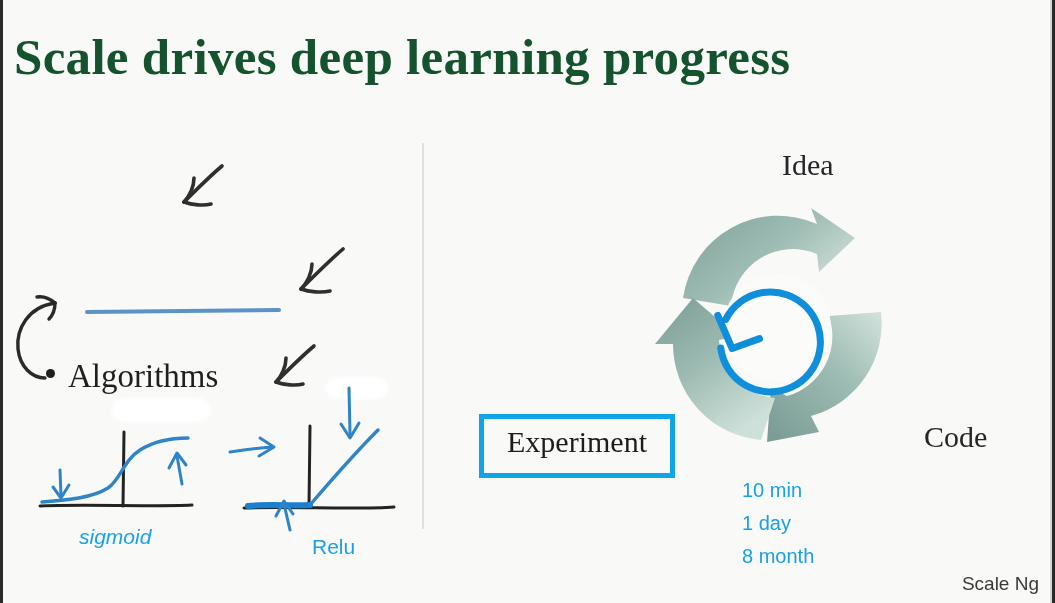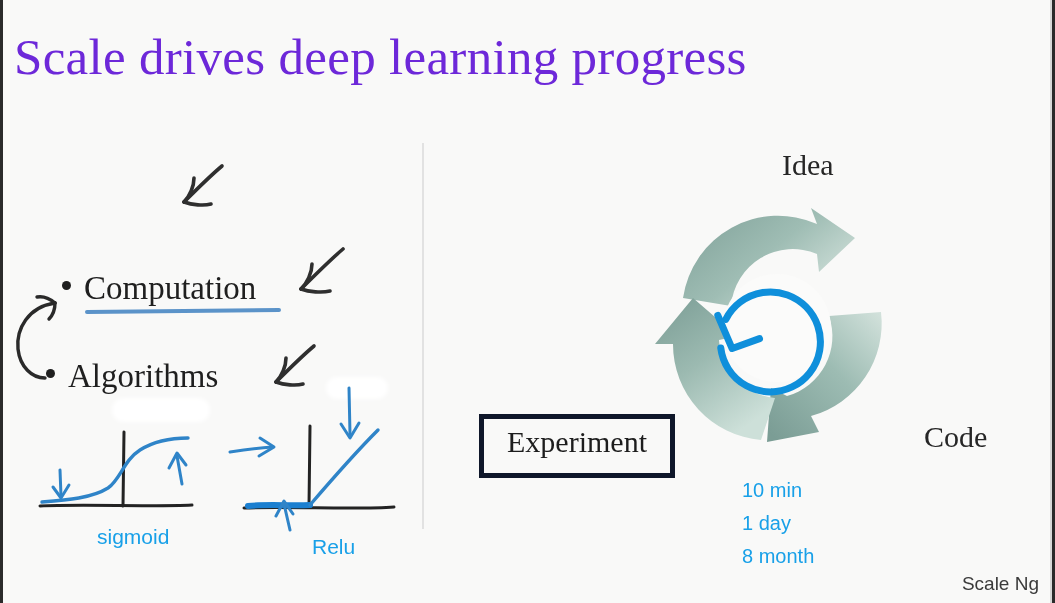--- a/index.html
+++ b/index.html
@@ -30,23 +30,24 @@
   }
 
   
   #title {
     position: absolute;
     left: 14px;
     top: 26px;
     font-family: "Liberation Serif", "DejaVu Serif", serif;
     font-size: 51px;
     line-height: 62px;
-    color: #6d28d9;
+    color: #14532d;
     letter-spacing: 0.3px;
     white-space: nowrap;
+    font-weight: bold;
   }
 
   
   #divider {
     position: absolute;
     left: 422px;
     top: 143px;
     width: 2px;
     height: 386px;
     background: #e2e2e2;
@@ -87,21 +88,21 @@
   .ink { position: absolute; pointer-events: none; }
 
   
   .sketch-label {
     position: absolute;
     font-family: "Liberation Sans", "DejaVu Sans", sans-serif;
     font-size: 21px;
     color: #18a0e8;
     white-space: nowrap;
   }
-  #label-sigmoid { left: 97px; top: 525px; }
+  #label-sigmoid { left: 79px; top: 525px; font-style: italic; }
   #label-relu    { left: 312px; top: 535px; }
 
   
   .whiteout {
     position: absolute;
     background: #ffffff;
     border-radius: 12px;
     filter: blur(2px);
   }
 
@@ -122,21 +123,21 @@
   }
   #label-idea { left: 782px; top: 148px; text-align: right; }
   #label-code { left: 917px; top: 420px; margin-left: 7px; }
 
   #experiment-box {
     position: absolute;
     left: 479px;
     top: 414px;
     width: 196px;
     height: 64px;
-    border: 5px solid #0f172a;
+    border: 5px solid #0ea5e9;
     background: transparent;
     box-sizing: border-box;
   }
   #experiment-label {
     position: absolute;
     left: 0; right: 0;
     top: 6px;
     text-align: center;
     font-family: "Liberation Serif", "DejaVu Serif", serif;
     font-size: 30px;
@@ -172,23 +173,20 @@
 
   <div class="edge-left"></div>
   <div class="edge-right-inner"></div>
   <div class="edge-right"></div>
 
   <div id="title">Scale drives deep learning progress</div>
 
   <div id="divider"></div>
 
 
-  <div class="bullet" id="bullet-comp">
-    <span class="dot"></span><span>Computation</span>
-  </div>
 
   <div id="comp-underline"></div>
 
   <div class="bullet" id="bullet-algo">
     <span class="dot"></span><span>Algorithms</span>
   </div>
 
   <svg class="ink" style="left:158px; top:160px;" width="72" height="58" viewBox="0 0 72 58">
     <path d="M64 6 C52 16, 38 30, 26 42" stroke="#2f2f2f" stroke-width="3.6" fill="none" stroke-linecap="round"></path>
     <path d="M26 42 C32 36, 36 26, 36 18" stroke="#2f2f2f" stroke-width="3.6" fill="none" stroke-linecap="round"></path>

